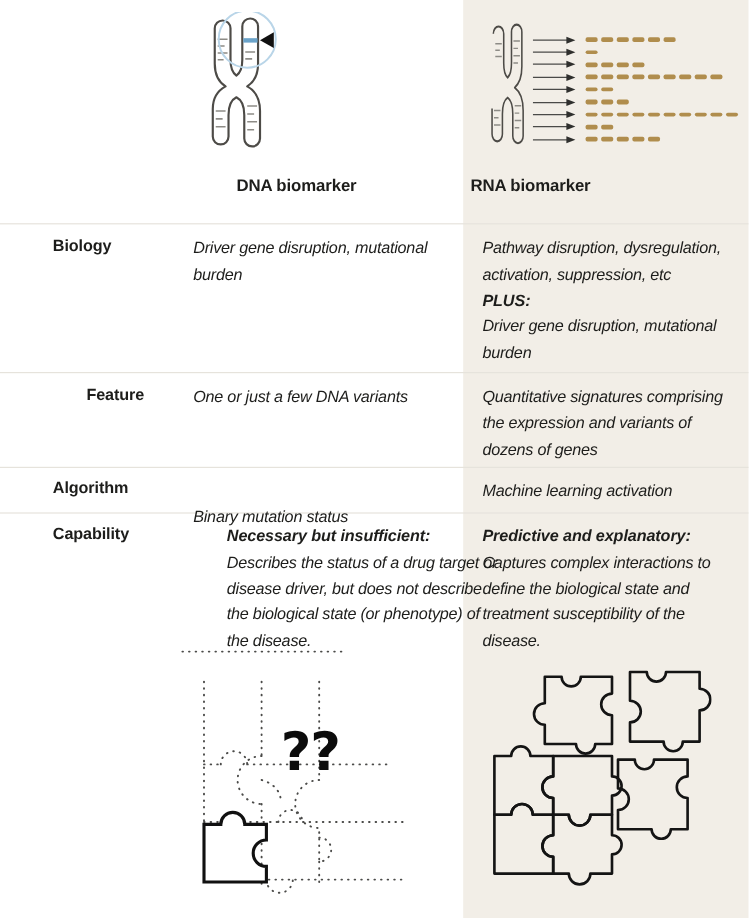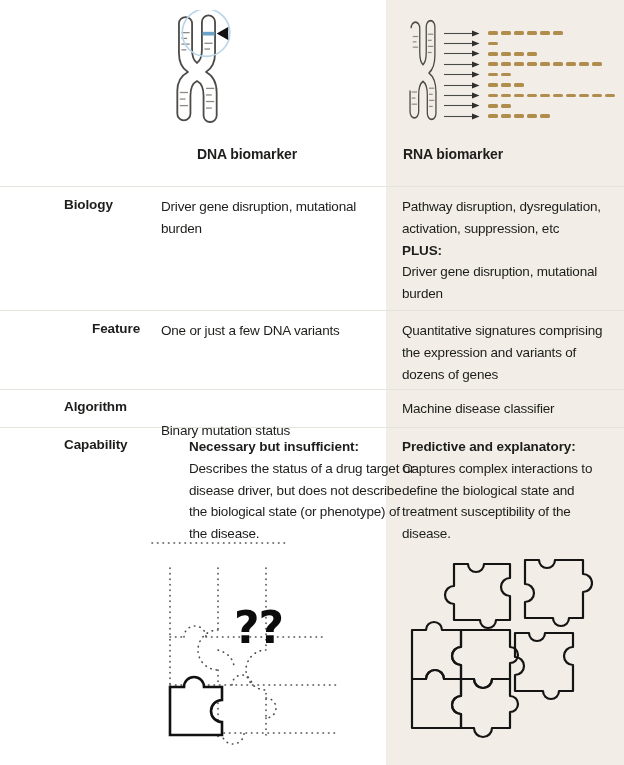--- a/index.html
+++ b/index.html
@@ -9,28 +9,28 @@
     background:#ffffff; font-family:"Liberation Sans", sans-serif;
     color:#1d1d1b;
   }
   .beige-col { position:absolute; left:386px; top:0; width:238px; height:765px; background:#f2eee7; }
   .divider { position:absolute; left:0; width:624px; height:1px; background:#e6e3dc; }
   .d1 { top:186px; } .d2 { top:310px; } .d3 { top:389px; } .d4 { top:427px; }
 
   .abs { position:absolute; }
   .row-label { font-weight:bold; font-size:13.5px; letter-spacing:-0.1px; }
   .cell {
-    font-size:13.5px; line-height:21.8px; letter-spacing:-0.2px;
+    font-size:13.5px; line-height:21.8px; letter-spacing:-0.2px;font-style:italic;
   }
   .cell b { font-weight:bold; letter-spacing:-0.1px; }
   .col-head { font-weight:bold; font-size:14px; letter-spacing:-0.1px; }
 
   .dna-cell  { left:161px; width:228px; }
   .rna-cell  { left:402px; width:216px; }
-  .label-col { left:53px;padding-left:11px; }
+  .label-col { left:33px;padding-left:11px; }
 
   
   .transcript-row { position:absolute; left:444px; height:10px; display:flex; align-items:center; }
   .transcript-row .dashes { display:flex; margin-left:8px; align-items:center; }
   .dash { width:10px; height:3.6px; background:#b08d4d; border-radius:1.5px; margin-right:3px; flex:none; }
 
   .qmarks {
     position:absolute; left:234px; top:602px; width:70px;
     font-family:"DejaVu Sans", sans-serif; font-weight:bold;
     font-size:44px; letter-spacing:-1px; color:#0c0c0c;
@@ -202,42 +202,42 @@
           <i class="dash"></i>
           <i class="dash"></i>
           <i class="dash"></i>
           <i class="dash"></i>
           <i class="dash"></i>
         </span>
       </div>
     </div>
 
   <div class="abs col-head" style="left:161px; top:146px;padding-left:36px;">DNA biomarker</div>
-  <div class="abs col-head" style="left:403px; top:146px;">RNA biomarker</div>
+  <div class="abs col-head" style="left:392px; top:146px;">RNA biomarker</div>
 
   <div class="divider d1"></div>
   <div class="divider d2"></div>
   <div class="divider d3"></div>
   <div class="divider d4"></div>
 
   <div class="abs row-label label-col" style="top:197px;">Biology</div>
   <div class="abs cell dna-cell" style="top:196px;">Driver gene disruption, mutational burden</div>
   <div class="abs cell rna-cell" style="top:196px;">
     <span>Pathway disruption, dysregulation, activation, suppression, etc</span><br>
     <b>PLUS:</b><br>
     <span>Driver gene disruption, mutational burden</span>
   </div>
 
   <div class="abs row-label label-col" style="top:321px;margin-left:28px;">Feature</div>
   <div class="abs cell dna-cell" style="top:320px;">One or just a few DNA variants</div>
   <div class="abs cell rna-cell" style="top:320px;">Quantitative signatures comprising the expression and variants of dozens of genes</div>
 
   <div class="abs row-label label-col" style="top:399px;">Algorithm</div>
   <div class="abs cell dna-cell" style="top:420px;">Binary mutation status</div>
-  <div class="abs cell rna-cell" style="top:398px;">Machine disease classifier</div>
+  <div class="abs cell rna-cell" style="top:398px;">Machine learning activation</div>
 
   <div class="abs row-label label-col" style="top:437px;text-align:center;">Capability</div>
   <div class="abs cell dna-cell" style="top:436px;margin-left:28px;">
     <b>Necessary but insufficient:</b><br>
     <span>Describes the status of a drug target or disease driver, but does not describe the biological state (or phenotype) of the disease.</span>
   </div>
   <div class="abs cell rna-cell" style="top:436px;">
     <b>Predictive and explanatory:</b><br>
     <span>Captures complex interactions to define the biological state and treatment susceptibility of the disease.</span>
   </div>

